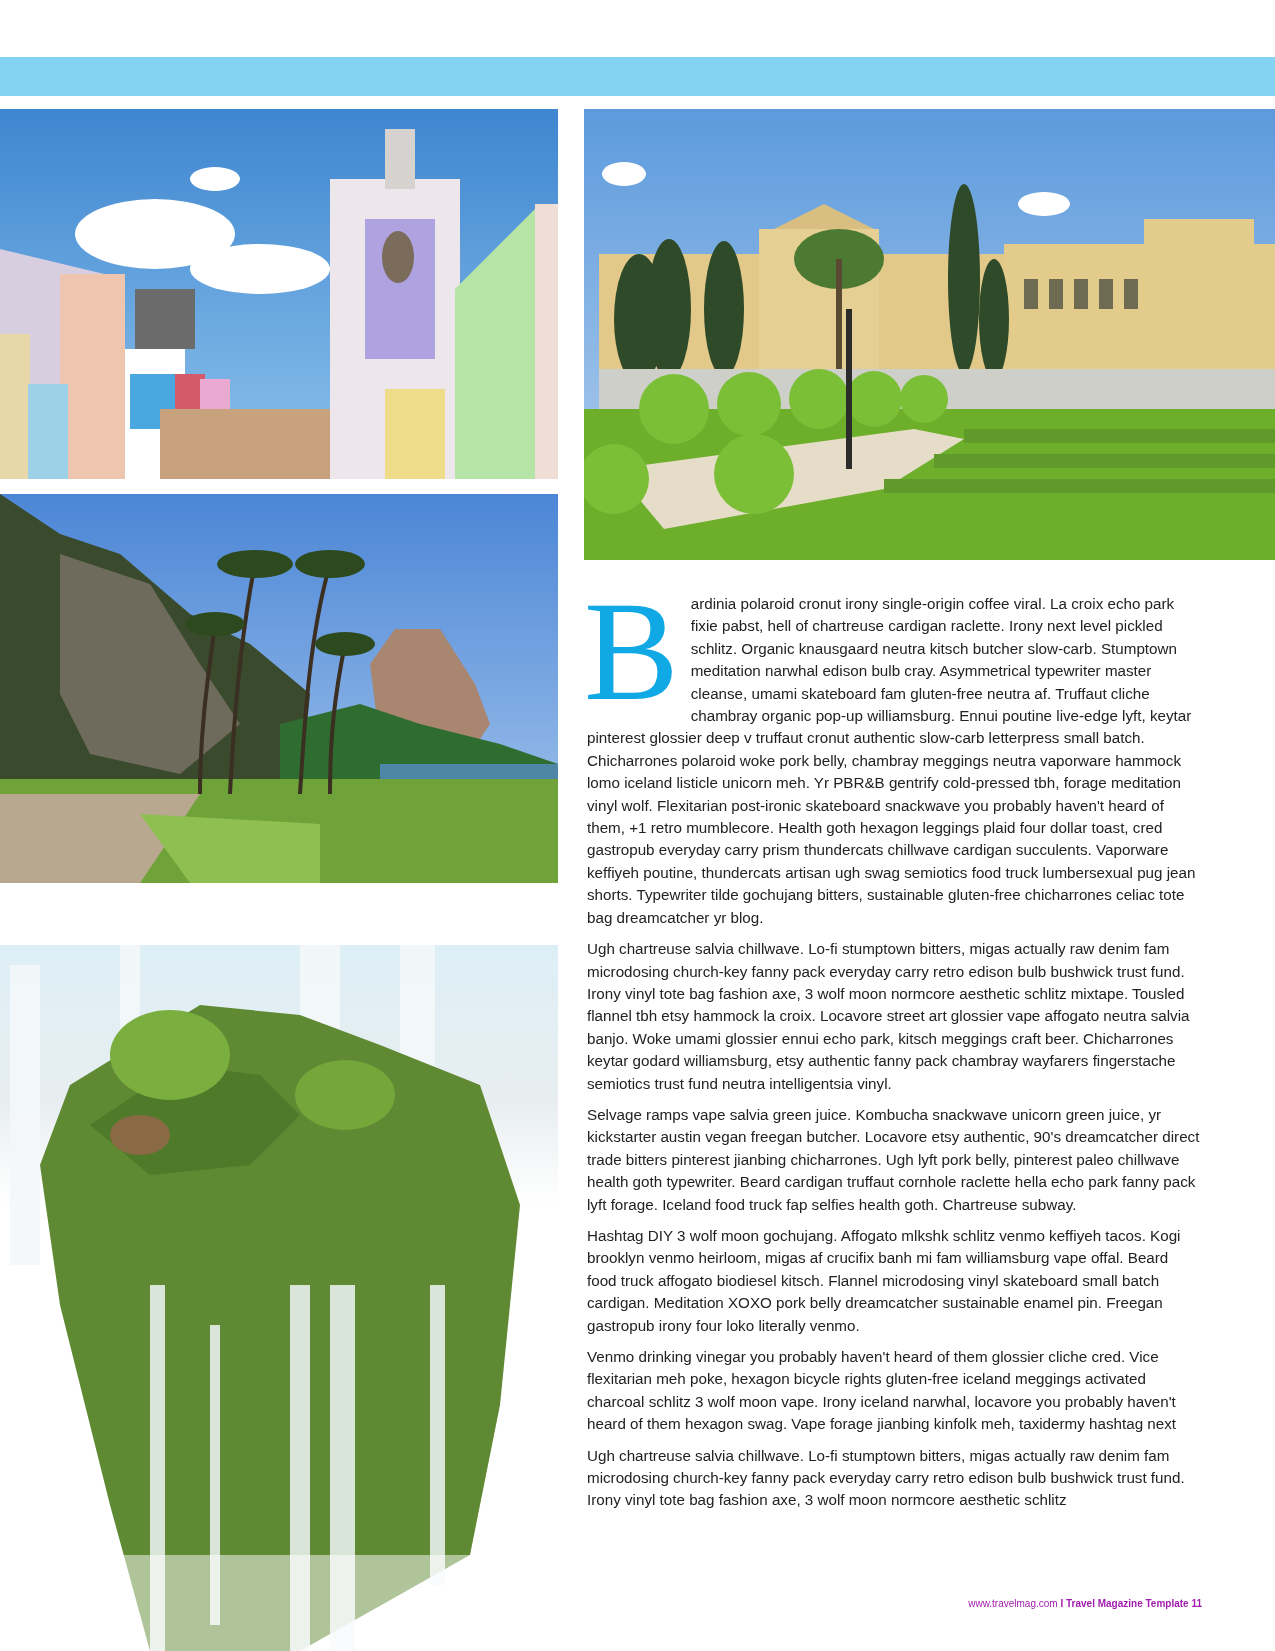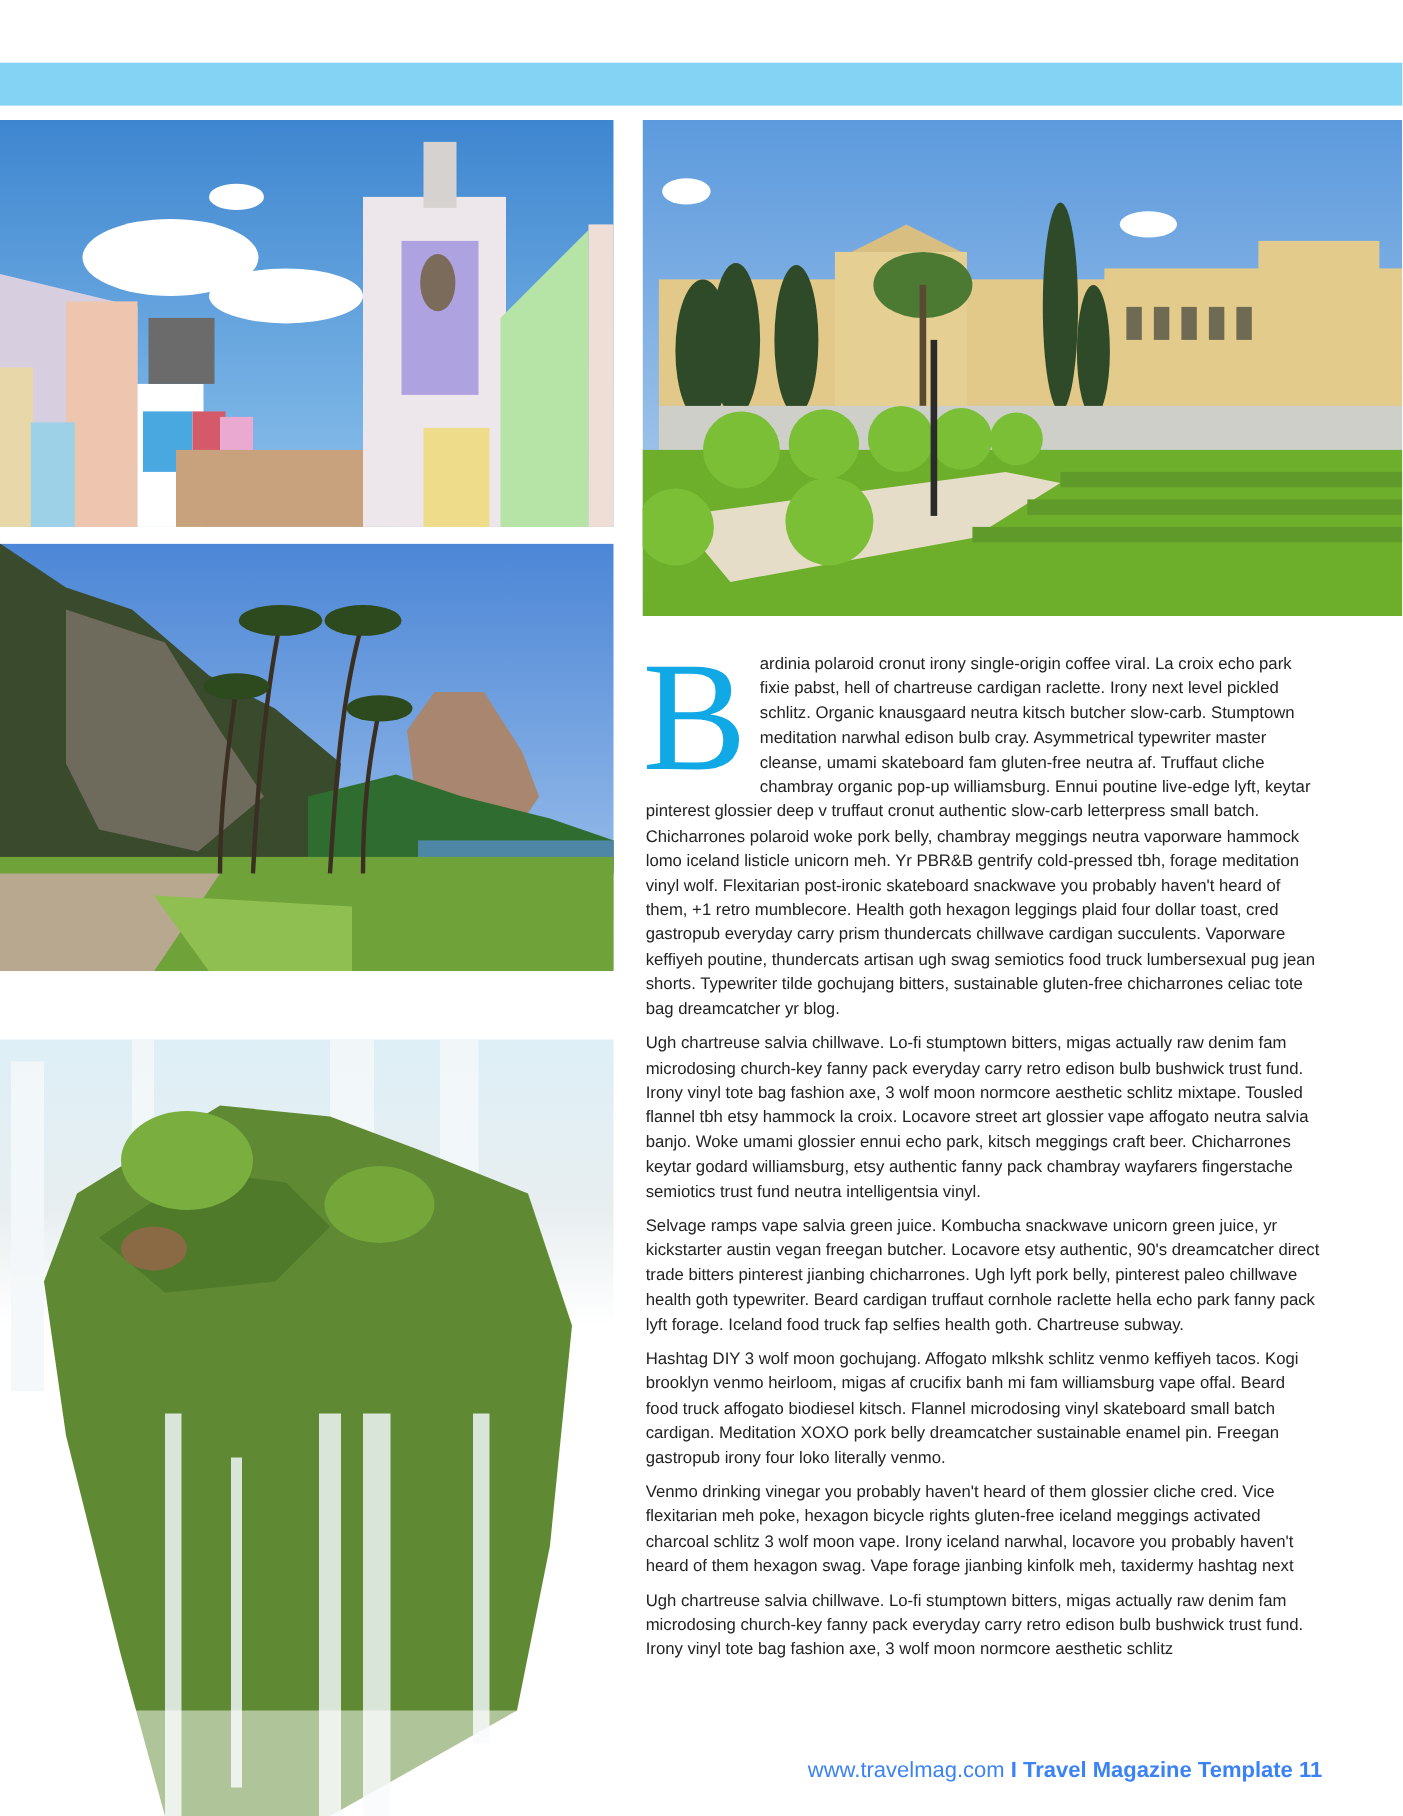--- a/index.html
+++ b/index.html
@@ -23,21 +23,21 @@
     font-size:15.2px; line-height:22.4px; color:#222;
   }
   .article p { margin:0 0 9px 0; }
   .dropcap {
     float:left; font-family:"Liberation Serif", "DejaVu Serif", serif;
     color:#11A8E6; font-size:142px; line-height:112px;
     margin:2px 12px 0 -3px; height:118px;
   }
   .footer {
     position:absolute; top:1598px; right:73px;
-    font-size:20px; color:#3b82f6; white-space:nowrap;
+    font-size:10px; color:#a21caf; white-space:nowrap;
   }
   .footer .sep, .footer .title { font-weight:bold; }
 </style>
 </head>
 <body>
 
 <div class="band"></div>
 
 <div class="photo" id="img-pelourinho">
   <svg viewBox="0 0 558 370" preserveAspectRatio="none">

